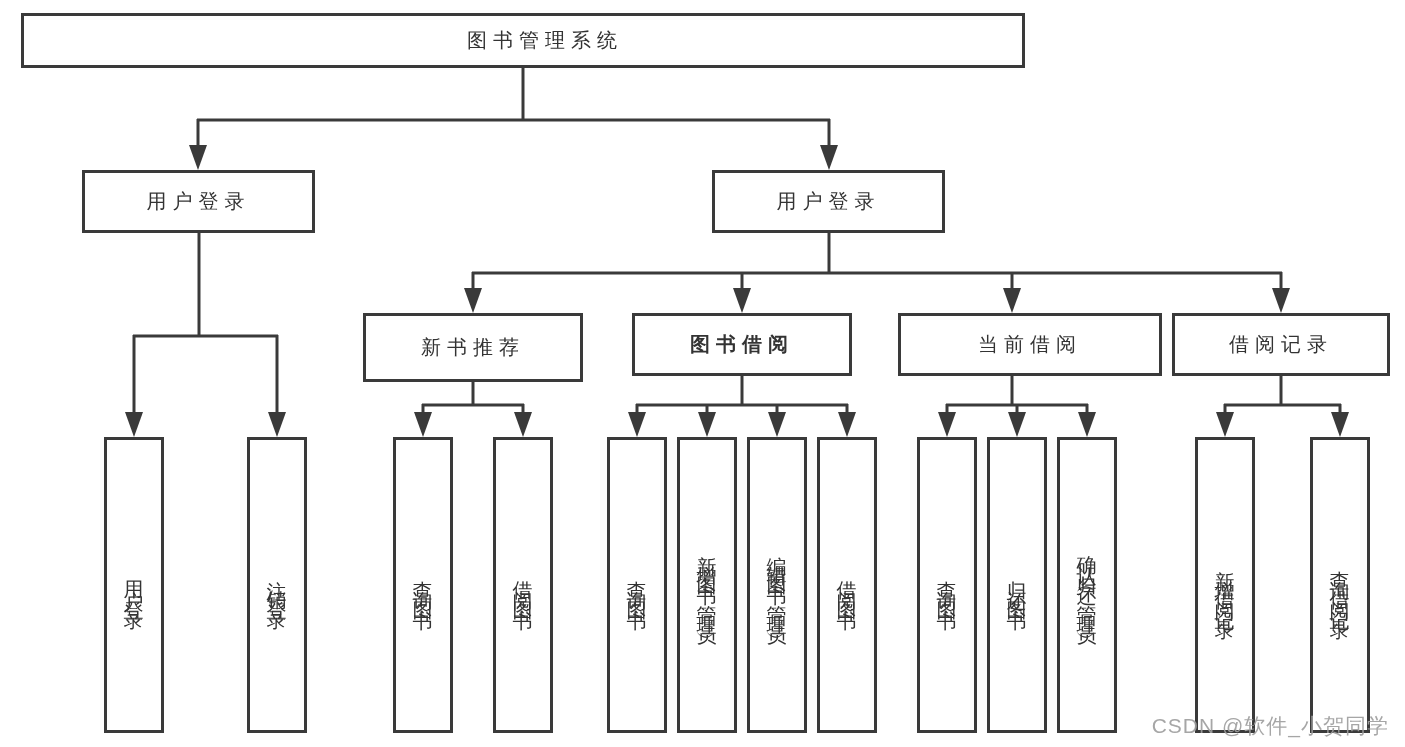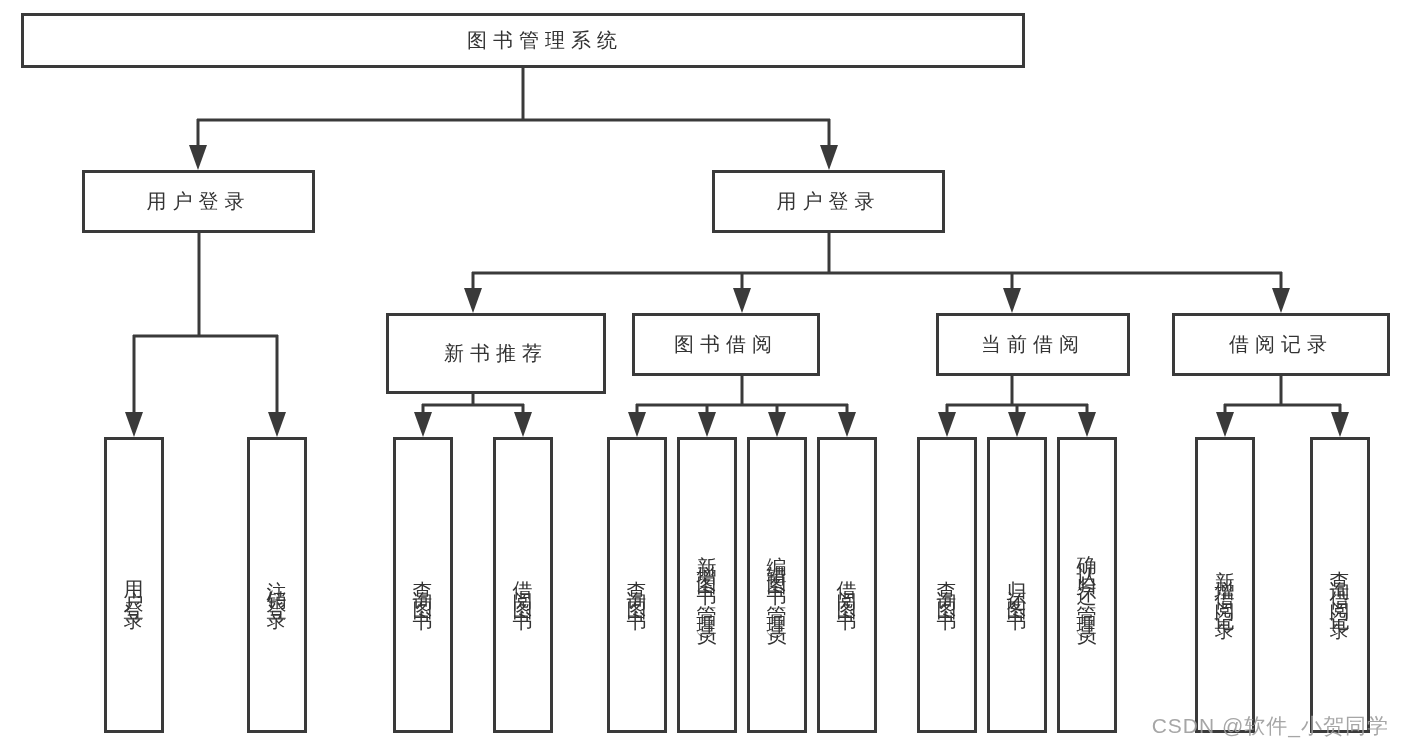--- a/index.html
+++ b/index.html
@@ -104,23 +104,23 @@
       <line x1="1340" y1="404" x2="1340" y2="419"></line>
       <polygon points="1331,412 1349,412 1340,437"></polygon>
     </g>
   </svg>
 
   <div class="node" style="left:21px;top:13px;width:1004px;height:55px;padding-left:44px;">图书管理系统</div>
 
   <div class="node" style="left:82px;top:170px;width:233px;height:63px;">用户登录</div>
   <div class="node" style="left:712px;top:170px;width:233px;height:63px;">用户登录</div>
 
-  <div class="node" style="left:363px;top:313px;width:220px;height:81px;margin-left:23px;">新书推荐</div>
-  <div class="node" style="left:632px;top:313px;width:188px;height:63px;">图书借阅</div>
-  <div class="node" style="left:936px;top:313px;width:194px;height:63px;">当前借阅</div>
+  <div class="node" style="left:363px;top:313px;width:220px;height:69px;">新书推荐</div>
+  <div class="node" style="left:632px;top:313px;width:220px;height:63px;font-weight:bold;">图书借阅</div>
+  <div class="node" style="left:898px;top:313px;width:264px;height:63px;">当前借阅</div>
   <div class="node" style="left:1172px;top:313px;width:218px;height:63px;">借阅记录</div>
 
   <div class="node leaf" style="left:104px;top:437px;width:60px;height:296px;">用户登录</div>
   <div class="node leaf" style="left:247px;top:437px;width:60px;height:296px;">注销登录</div>
 
   <div class="node leaf" style="left:393px;top:437px;width:60px;height:296px;">查询图书</div>
   <div class="node leaf" style="left:493px;top:437px;width:60px;height:296px;">借阅图书</div>
 
   <div class="node leaf" style="left:607px;top:437px;width:60px;height:296px;">查询图书</div>
   <div class="node leaf" style="left:677px;top:437px;width:60px;height:296px;">新增图书（管理员）</div>

